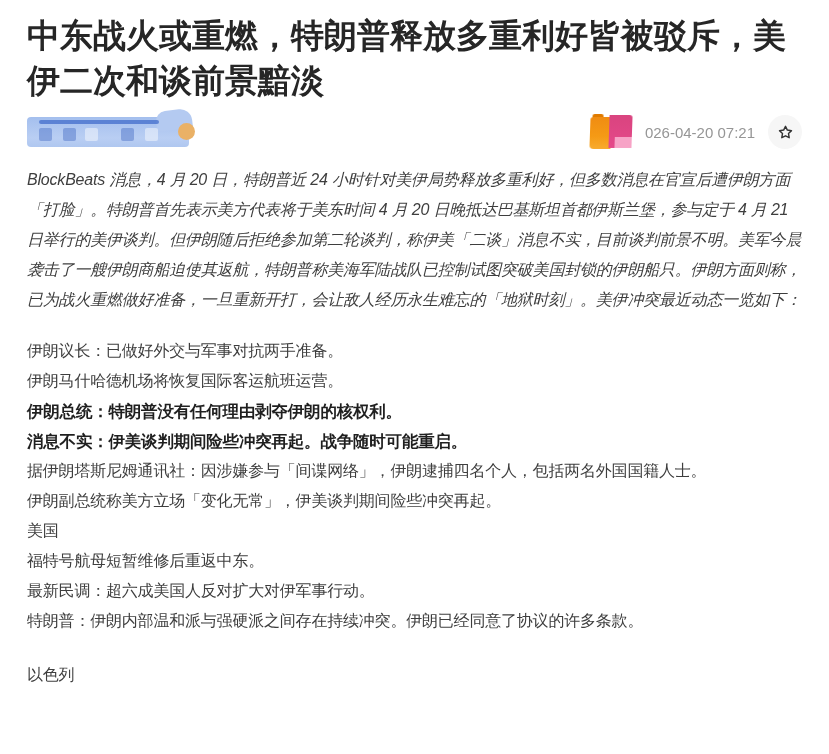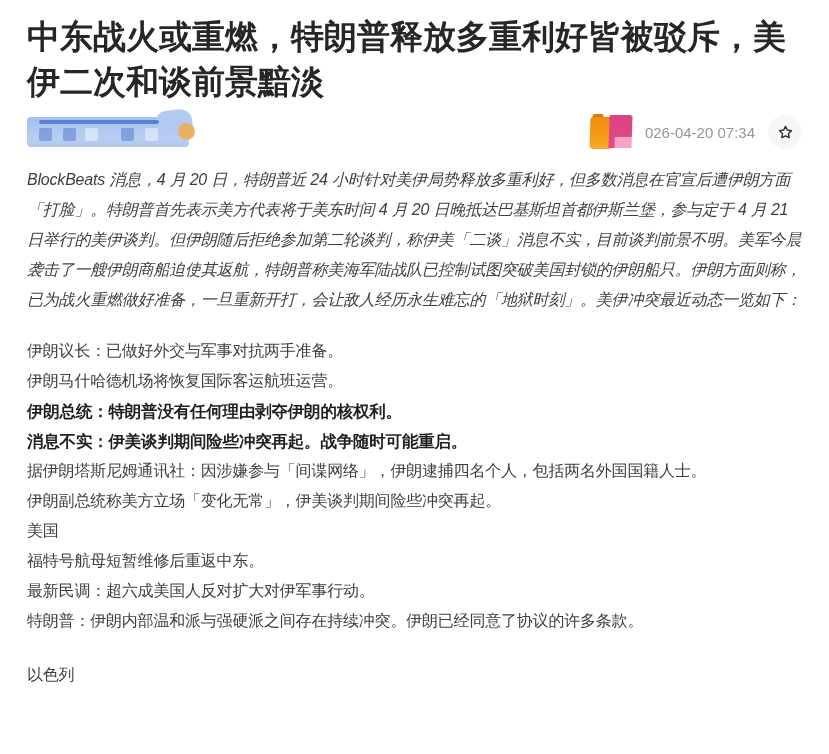--- a/index.html
+++ b/index.html
@@ -9,21 +9,21 @@
     --blur-blue:#aec6f0; --blur-blue-dark:#3a66c9; --blur-orange:#eab166;
   }
   html,body{margin:0;padding:0;background:#f2f2f2;}
   .page{
     width:829px;height:754px;background:var(--page-bg);overflow:hidden;position:relative;
     font-family:"Liberation Sans","DejaVu Sans",sans-serif;margin:0 auto;
   }
   .content{padding:0 27px;}
   .title{
     margin:14px 0 0;font-size:33px;line-height:45px;font-weight:700;
-    color:var(--title-text);letter-spacing:0;
+    color:var(--title-text);letter-spacing:0;font-family:Liberation Serif, serif;
   }
   
   .meta-row{margin-top:9px;height:38px;display:flex;align-items:center;justify-content:space-between;}
   .author-blur{
     position:relative;width:162px;height:30px;border-radius:4px;border:none;padding:0;
     background:linear-gradient(180deg,#a4bfee 0%,#b9cef3 70%,#afc7f0 100%);
     filter:blur(0.6px);cursor:pointer;
   }
   .ab-bump{position:absolute;right:-3px;top:-7px;width:36px;height:20px;background:#b4caf1;
     border-radius:10px 12px 0 0;transform:rotate(-7deg);}
@@ -73,21 +73,21 @@
         <span class="ab-dot"></span>
       </button>
 
       <div class="meta-right">
         <div class="logo-badge">
           <span class="lg-tab"></span>
           <span class="lg-left"></span>
           <span class="lg-right"></span>
           <span class="lg-corner"></span>
         </div>
-        <span class="date">026-04-20 07:34</span>
+        <span class="date">026-04-20 07:21</span>
         <button class="fav">
           <svg width="19" height="19" viewBox="0 0 24 24" fill="none" stroke="#333333" stroke-width="1.8" stroke-linejoin="round" stroke-linecap="round">
             <path d="M12 4.2l2.34 4.74 5.23.76-3.78 3.69.89 5.21L12 16.14l-4.68 2.46.89-5.21-3.78-3.69 5.23-.76z"></path>
           </svg>
         </button>
       </div>
     </div>
 
     <div class="article-body">
         <p class="para intro">BlockBeats 消息，4 月 20 日，特朗普近 24 小时针对美伊局势释放多重利好，但多数消息在官宣后遭伊朗方面「打脸」。特朗普首先表示美方代表将于美东时间 4 月 20 日晚抵达巴基斯坦首都伊斯兰堡，参与定于 4 月 21 日举行的美伊谈判。但伊朗随后拒绝参加第二轮谈判，称伊美「二谈」消息不实，目前谈判前景不明。美军今晨袭击了一艘伊朗商船迫使其返航，特朗普称美海军陆战队已控制试图突破美国封锁的伊朗船只。伊朗方面则称，已为战火重燃做好准备，一旦重新开打，会让敌人经历永生难忘的「地狱时刻」。美伊冲突最近动态一览如下：</p>

